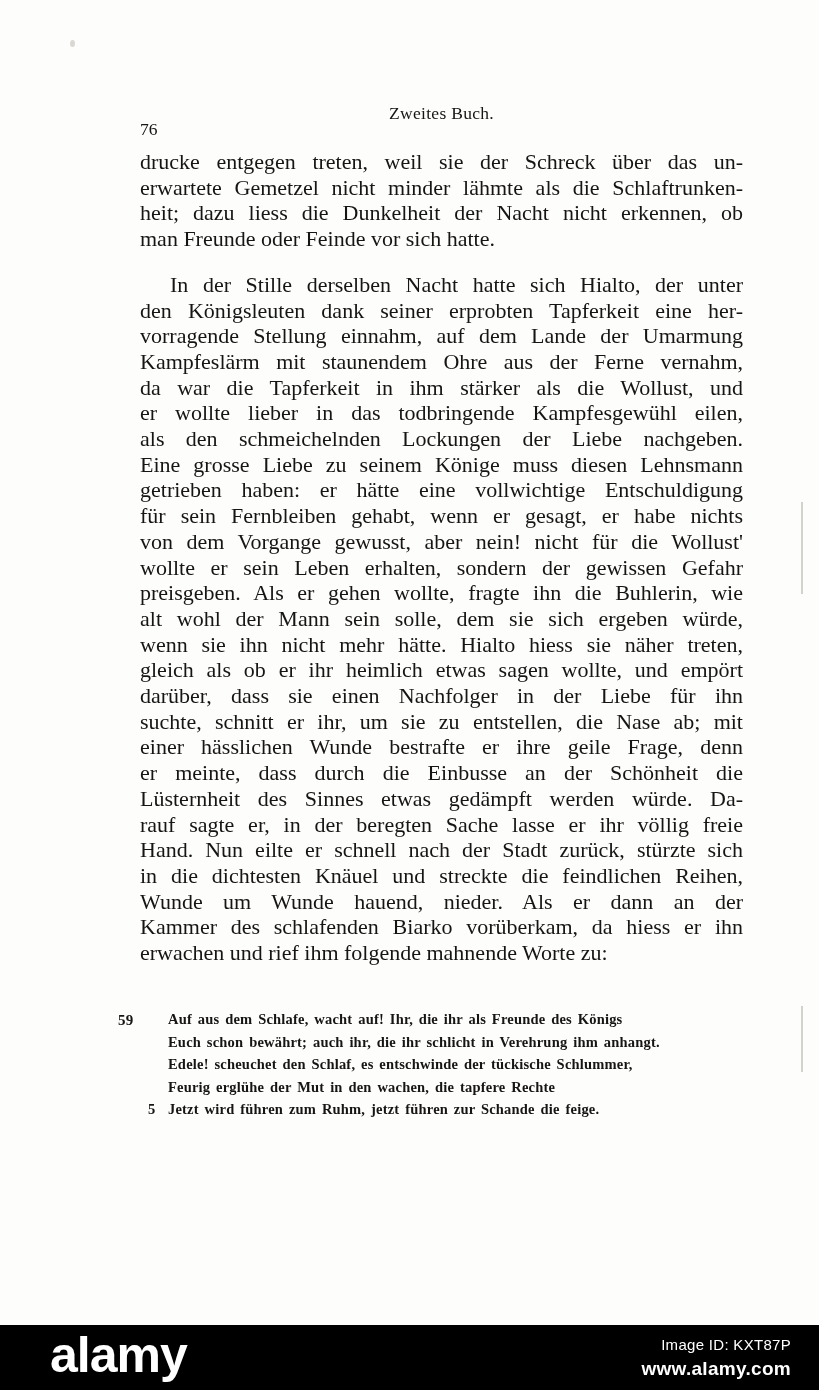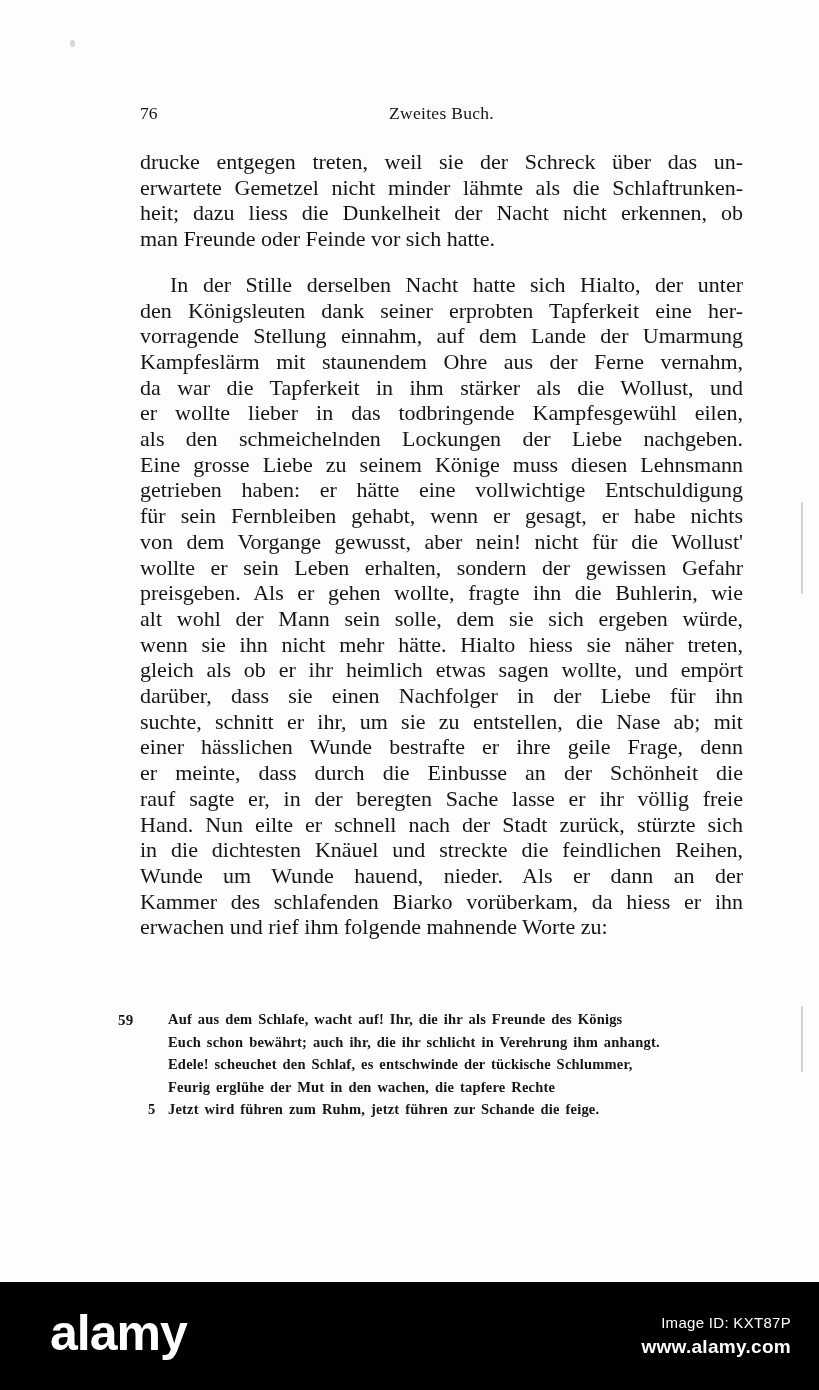--- a/index.html
+++ b/index.html
@@ -6,21 +6,21 @@
   html,body { background:#e9e9e9; }
   .page {
     position:relative; width:819px; height:1390px; margin:0 auto;
     background:var(--page-bg, #fdfdfb);
     color:var(--text-color, #171513);
     font-family:"Liberation Serif","DejaVu Serif",serif;
     overflow:hidden;
   }
   
   .header { position:absolute; top:103px; left:140px; width:603px; height:24px; font-size:17.5px; }
-  .pagenum { position:absolute; left:0; top:0; }
+  .pagenum { position:absolute; left:0; top:16px; }
   .htitle { position:absolute; left:0; right:0; text-align:center; letter-spacing:.3px; }
   
   .body-text { position:absolute; top:149px; left:140px; width:603px; font-size:22px; line-height:25.7px; }
   .tline { text-align:justify; text-align-last:justify; }
   .tline.last { text-align-last:left; }
   .tline.indent { text-indent:30px;margin-top:20px; }
   
   .verse-wrap {
     position:absolute; top:1008px; left:140px; width:615px;
     font-size:14.5px; font-weight:700; line-height:22.5px;
@@ -30,21 +30,21 @@
   .verse-lines { margin-left:28px; }
   .vline { position:relative; white-space:nowrap; }
   .vnum { position:absolute; left:-20px; font-weight:700; }
   
   .artifact { position:absolute; background:#c9c7c2; }
   .artifact.mark-top { left:70px; top:40px; width:5px; height:7px; border-radius:50%; opacity:.7; }
   .artifact.edge-1 { left:801px; top:502px; width:2px; height:92px; opacity:.8; }
   .artifact.edge-2 { left:801px; top:1006px; width:2px; height:66px; opacity:.8; }
   
   .watermark-bar {
-    position:absolute; left:0; bottom:0; width:100%; height:108px;
+    position:absolute; left:0; bottom:0; width:100%; height:65px;
     background:var(--watermark-bg, #000);
     color:var(--watermark-text, #fff);
     display:flex; align-items:center; justify-content:space-between;
     padding:0 28px 0 50px;
     font-family:"Liberation Sans","DejaVu Sans",sans-serif;
   }
   .alamy-logo { font-size:50px; font-weight:700; letter-spacing:-1px; line-height:1; padding-bottom:6px; }
   .wm-right { text-align:right; }
   .wm-id { font-size:15px; margin-bottom:5px; letter-spacing:.3px; }
   .wm-url { font-size:19px; font-weight:700; letter-spacing:.3px;text-align:center; }
@@ -84,20 +84,21 @@
         <div class="tline">von dem Vorgange gewusst, aber nein! nicht für die Wollust'</div>
         <div class="tline">wollte er sein Leben erhalten, sondern der gewissen Gefahr</div>
         <div class="tline">preisgeben. Als er gehen wollte, fragte ihn die Buhlerin, wie</div>
         <div class="tline">alt wohl der Mann sein solle, dem sie sich ergeben würde,</div>
         <div class="tline">wenn sie ihn nicht mehr hätte. Hialto hiess sie näher treten,</div>
         <div class="tline">gleich als ob er ihr heimlich etwas sagen wollte, und empört</div>
         <div class="tline">darüber, dass sie einen Nachfolger in der Liebe für ihn</div>
         <div class="tline">suchte, schnitt er ihr, um sie zu entstellen, die Nase ab; mit</div>
         <div class="tline">einer hässlichen Wunde bestrafte er ihre geile Frage, denn</div>
         <div class="tline">er meinte, dass durch die Einbusse an der Schönheit die</div>
+        <div class="tline">Lüsternheit des Sinnes etwas gedämpft werden würde. Da-</div>
         <div class="tline">rauf sagte er, in der beregten Sache lasse er ihr völlig freie</div>
         <div class="tline">Hand. Nun eilte er schnell nach der Stadt zurück, stürzte sich</div>
         <div class="tline">in die dichtesten Knäuel und streckte die feindlichen Reihen,</div>
         <div class="tline">Wunde um Wunde hauend, nieder. Als er dann an der</div>
         <div class="tline">Kammer des schlafenden Biarko vorüberkam, da hiess er ihn</div>
         <div class="tline last">erwachen und rief ihm folgende mahnende Worte zu:</div>
       </div>
   </div>
 
   <div class="verse-wrap">

